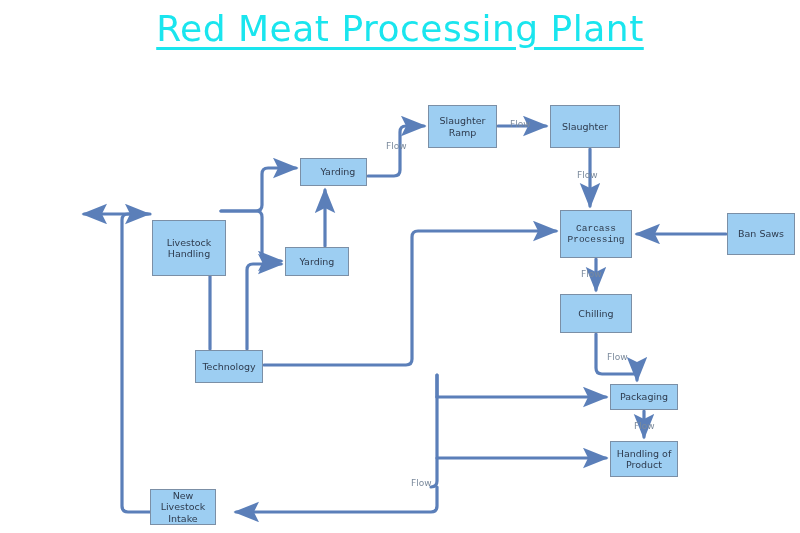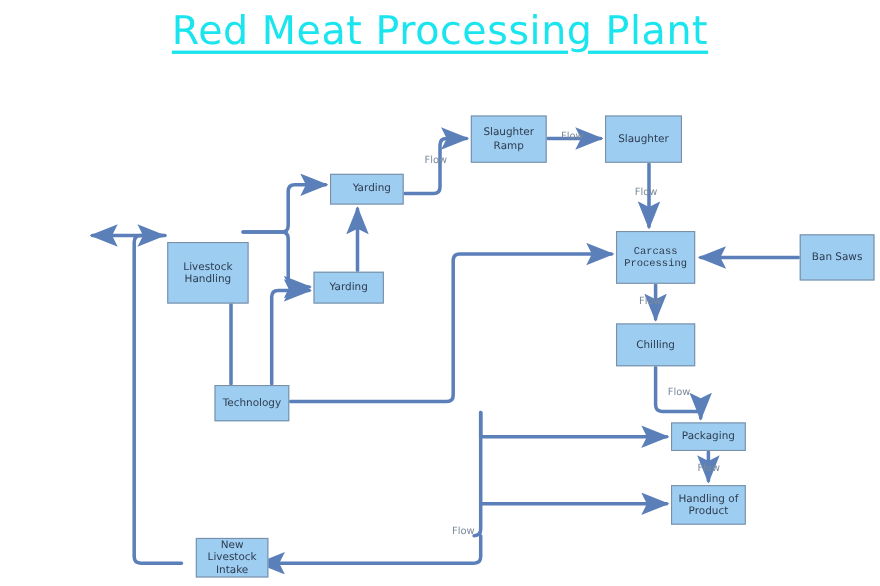--- a/index.html
+++ b/index.html
@@ -144,21 +144,21 @@
     </div>
 
   <div class="node" style="left:610px;top:441px;width:68px;height:36px;">
       <span>Handling of<br>Product</span>
     </div>
 
   <div class="node" style="left:195px;top:350px;width:68px;height:33px;">
       <span>Technology</span>
     </div>
 
-  <div class="node" style="left:178px;top:489px;width:66px;height:36px;justify-content:center;">
+  <div class="node" style="left:150px;top:489px;width:66px;height:36px;justify-content:center;">
       <span>New Livestock<br>Intake</span>
     </div>
 
   <div class="edge-label" style="left:386px;top:141px;">Flow</div>
   <div class="edge-label" style="left:510px;top:119px;">Flow</div>
   <div class="edge-label" style="left:577px;top:170px;">Flow</div>
   <div class="edge-label" style="left:581px;top:269px;">Flow</div>
   <div class="edge-label" style="left:607px;top:352px;">Flow</div>
   <div class="edge-label" style="left:634px;top:421px;">Flow</div>
   <div class="edge-label" style="left:411px;top:478px;">Flow</div>

